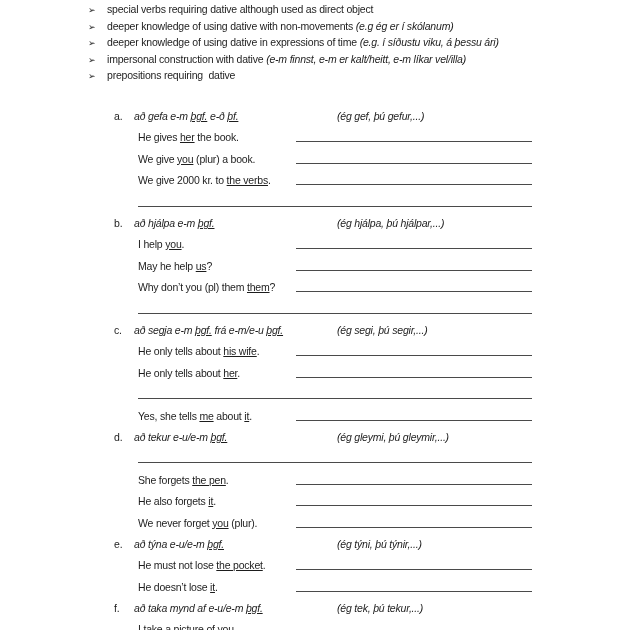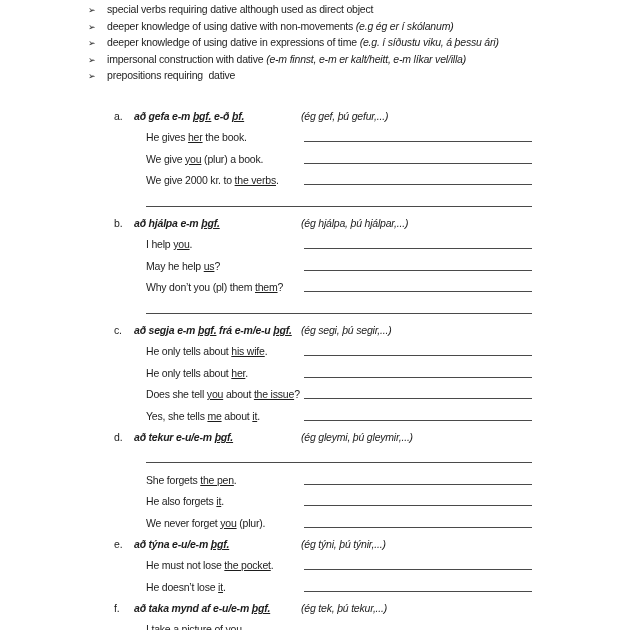--- a/index.html
+++ b/index.html
@@ -12,23 +12,23 @@
   
   .bullets{position:absolute;top:1px;left:88px;margin:0;padding:0;list-style:none;}
   .bullet{display:flex;height:16.6px;line-height:16.6px;align-items:baseline;}
   .marker{width:19px;font-size:9px;flex:0 0 19px;}
   .btext{white-space:pre;}
   .btext i{font-style:italic;text-align:right;}
   
   .sections{position:absolute;top:106px;left:114px;width:418px;}
   .shead{display:flex;height:21px;line-height:21px;}
   .sletter{width:20px;flex:0 0 20px;}
-  .stitle{font-weight:bold;font-style:italic;min-width:167px;box-sizing:border-box;padding-right:5px;white-space:pre;}
-  .sconj{font-style:italic;white-space:pre;}
-  .row{display:flex;height:21.5px;line-height:21.5px;margin-left:32px;}
+  .stitle{font-weight:normal;font-style:italic;min-width:167px;box-sizing:border-box;padding-right:5px;white-space:pre;}
+  .sconj{font-style:italic;white-space:pre;margin-left:36px;}
+  .row{display:flex;height:21.5px;line-height:21.5px;margin-left:24px;}
   .sentence{min-width:158px;box-sizing:border-box;padding-right:4px;white-space:pre;}
   .blank{flex:1 1 auto;height:14px;border-bottom:1px solid #4a4a4a;}
   .u{text-decoration:underline;text-underline-offset:1px;}
 </style>
 </head>
 <body>
 
 <div class="page">
   <ul class="bullets">
       <li class="bullet">
@@ -110,21 +110,20 @@
     <div class="rows">
           <div class="row">
     <span class="sentence"><span>He only tells about </span><span class="u">his wife</span><span>.</span></span>
     <span class="blank"></span>
   </div>
           <div class="row">
     <span class="sentence"><span>He only tells about </span><span class="u">her</span><span>.</span></span>
     <span class="blank"></span>
   </div>
           <div class="row">
-    <span class="sentence"><span>Does she tell </span><span class="u">you</span><span> about </span><span class="u">the issue</span><span>?</span></span>
     <span class="blank"></span>
   </div>
           <div class="row">
     <span class="sentence"><span>Yes, she tells </span><span class="u">me</span><span> about </span><span class="u">it</span><span>.</span></span>
     <span class="blank"></span>
   </div>
         </div>
   </div>
       <div class="section">
     <div class="shead">

